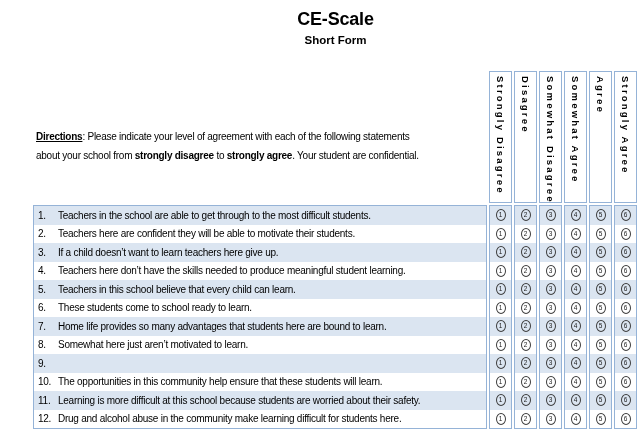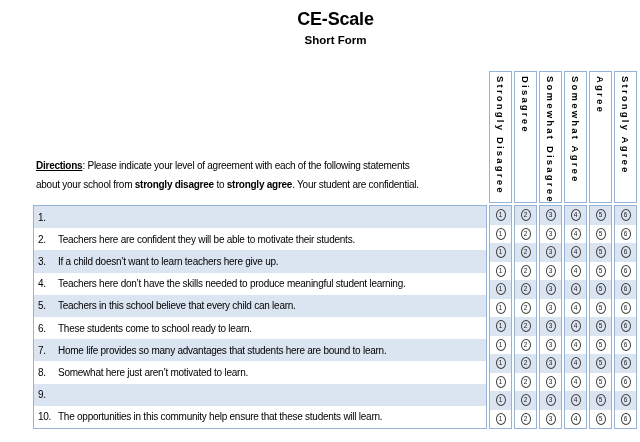--- a/index.html
+++ b/index.html
@@ -7,21 +7,21 @@
     --shade:#dbe5f1;
   }
   html,body{margin:0;padding:0;background:#fff;}
   body{width:640px;height:442px;font-family:"Liberation Sans",sans-serif;color:#000;}
   .sheet{position:relative;width:640px;height:442px;background:#fff;overflow:hidden;}
 
   .title-wrap{position:absolute;top:9px;left:33px;width:605px;text-align:center;}
   .title{font-size:18px;font-weight:bold;letter-spacing:-0.2px;}
   .subtitle{font-size:11.5px;font-weight:bold;margin-top:4px;text-align:center;}
 
-  .directions{position:absolute;left:36px;top:127px;font-size:10px;letter-spacing:-0.25px;line-height:19px;margin-top:29px;}
+  .directions{position:absolute;left:36px;top:127px;font-size:10px;letter-spacing:-0.25px;line-height:19px;}
   .dir-line{white-space:nowrap;}
   .dir-label{font-weight:bold;text-decoration:underline;}
   .dir-bold{font-weight:bold;}
 
   .headers{position:absolute;left:489px;top:71px;display:flex;gap:2px;}
   .header-box{box-sizing:border-box;width:23px;height:132px;border:1px solid var(--border);background:#fff;
               display:flex;justify-content:center;padding-top:4px;}
   .vtext{writing-mode:vertical-rl;font-size:9.5px;font-weight:bold;letter-spacing:2.2px;
          white-space:nowrap;line-height:1;}
 
@@ -73,20 +73,21 @@
         <span class="vtext">Agree</span>
       </div>
       <div class="header-box">
         <span class="vtext">Strongly Agree</span>
       </div>
     </div>
 
   <div class="statements-box">
       <div class="stmt-row shaded">
         <span class="num">1.</span>
+        <span class="txt">Teachers in the school are able to get through to the most difficult students.</span>
       </div>
       <div class="stmt-row plain">
         <span class="num">2.</span>
         <span class="txt">Teachers here are confident they will be able to motivate their students.</span>
       </div>
       <div class="stmt-row shaded">
         <span class="num">3.</span>
         <span class="txt">If a child doesn’t want to learn teachers here give up.</span>
       </div>
       <div class="stmt-row plain">
@@ -109,20 +110,28 @@
         <span class="num">8.</span>
         <span class="txt">Somewhat here just aren’t motivated to learn.</span>
       </div>
       <div class="stmt-row shaded">
         <span class="num">9.</span>
       </div>
       <div class="stmt-row plain">
         <span class="num">10.</span>
         <span class="txt">The opportunities in this community help ensure that these students will learn.</span>
       </div>
+      <div class="stmt-row shaded">
+        <span class="num">11.</span>
+        <span class="txt">Learning is more difficult at this school because students are worried about their safety.</span>
+      </div>
+      <div class="stmt-row plain">
+        <span class="num">12.</span>
+        <span class="txt">Drug and alcohol abuse in the community make learning difficult for students here.</span>
+      </div>
     </div>
 
   <div class="rating-grid">
       <div class="rating-col">
         <div class="rating-cell shaded">
           <span class="circle">1</span>
         </div>
         <div class="rating-cell plain">
           <span class="circle">1</span>
         </div>

